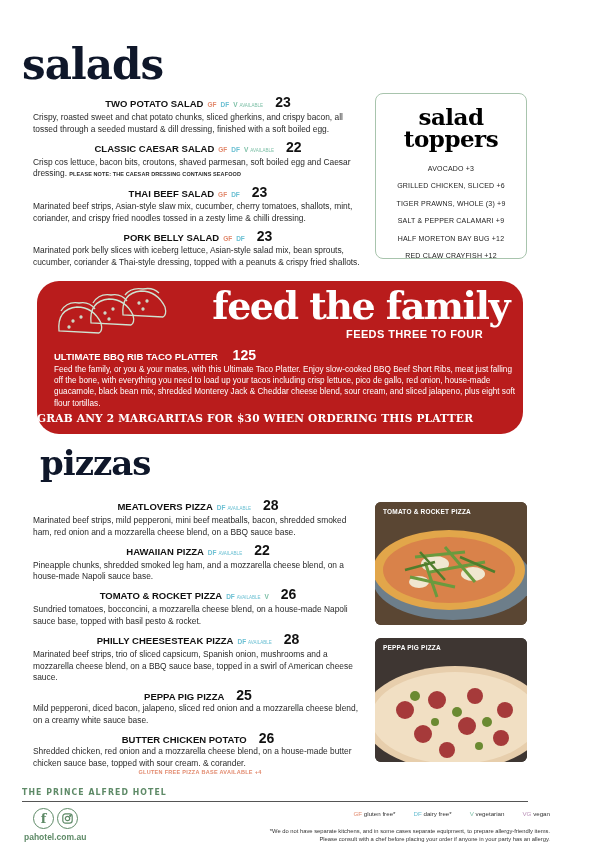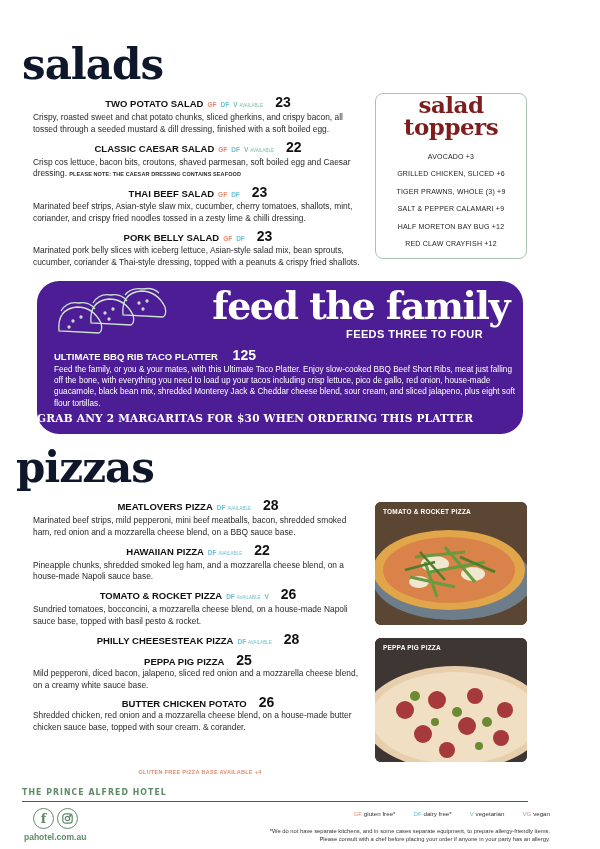--- a/index.html
+++ b/index.html
@@ -7,21 +7,21 @@
   body { position: relative; font-family: "Liberation Sans", sans-serif; color: #1e1e1e; }
 
   .section-title {
     position: absolute;
     font-family: "DejaVu Serif", serif;
     font-weight: bold;
     color: #0f172a;
     letter-spacing: -1px;
   }
   #salads-title { left: 22px; top: 40px; font-size: 42px; }
-  #pizzas-title { left: 16px; top: 443px; font-size: 42px; }
+  #pizzas-title { left: 40px; top: 443px; font-size: 34px; }
 
   .items { position: absolute; left: 33px; width: 330px; }
   #salad-items { top: 96px; }
   #pizza-items { top: 499px; }
 
   .item { margin-bottom: 5px; }
   .item-head { font-size: 9.5px; font-weight: bold; color: #111; display: flex; align-items: baseline; gap: 4px; line-height: 12px; justify-content: center; }
   .tag { font-size: 6.5px; font-weight: bold; }
   .tag-gf { color: #e28a6e; }
   .tag-df { color: #6cc0d3; }
@@ -30,30 +30,30 @@
   .price { font-size: 14px; font-weight: bold; margin-left: 8px; }
   .desc { font-size: 8.4px; line-height: 11.8px; color: #2a2a2a; }
   .note { font-size: 5.5px; font-weight: bold; letter-spacing: 0.1px; }
 
   
   #toppers {
     position: absolute; left: 375px; top: 93px; width: 152px; height: 166px;
     border: 1.3px solid #a8c4ad; border-radius: 8px; text-align: center;
   }
   #toppers .t-title {
-    font-family: "DejaVu Serif", serif; font-weight: bold; color: #7f1d1d;
-    font-size: 23px; line-height: 22px; margin-top: 0; letter-spacing: -0.5px;
+    font-family: "DejaVu Serif", serif; font-weight: bold; color: #000000;
+    font-size: 23px; line-height: 22px; margin-top: 12px; letter-spacing: -0.5px;
   }
   #toppers ul { list-style: none; margin-top: 10px; }
   #toppers li { font-size: 7px; line-height: 17.4px; color: #222; letter-spacing: 0.2px; }
 
   
   #family {
     position: absolute; left: 37px; top: 281px; width: 486px; height: 153px;
-    background: #4c1d95; border-radius: 22px; color: #fff;
+    background: #b91c1c; border-radius: 22px; color: #fff;
   }
   #family .taco-icon { position: absolute; left: 16px; top: 6px; width: 116px; height: 52px; }
   #family .f-title {
     position: absolute; right: 14px; top: 2px;
     font-family: "DejaVu Serif", serif; font-weight: bold; font-size: 38px; letter-spacing: -1.5px;
   }
   #family .f-sub { position: absolute; right: 40px; top: 47px; font-size: 11px; font-weight: bold; letter-spacing: 0.4px; }
   #family .f-body { position: absolute; left: 17px; top: 66px; width: 462px; }
   #family .f-head { font-size: 9.5px; font-weight: bold; }
   #family .f-head .price { margin-left: 12px; }
@@ -218,20 +218,21 @@
     <div class="desc">Sundried tomatoes, bocconcini, a mozzarella cheese blend, on a house-made Napoli sauce base, topped with basil pesto &amp; rocket.</div>
   </div>
 
   <div class="item">
     <div class="item-head">
       <span>PHILLY CHEESESTEAK PIZZA</span>
       <span class="tag tag-df">DF</span>
       <span class="tag tag-df tag-small">AVAILABLE</span>
       <span class="price">28</span>
     </div>
+    <div class="desc">Marinated beef strips, trio of sliced capsicum, Spanish onion, mushrooms and a mozzarella cheese blend, on a BBQ sauce base, topped in a swirl of American cheese sauce.</div>
   </div>
 
   <div class="item">
     <div class="item-head">
       <span>PEPPA PIG PIZZA</span>
       <span class="price">25</span>
     </div>
     <div class="desc">Mild pepperoni, diced bacon, jalapeno, sliced red onion and a mozzarella cheese blend, on a creamy white sauce base.</div>
   </div>
 

